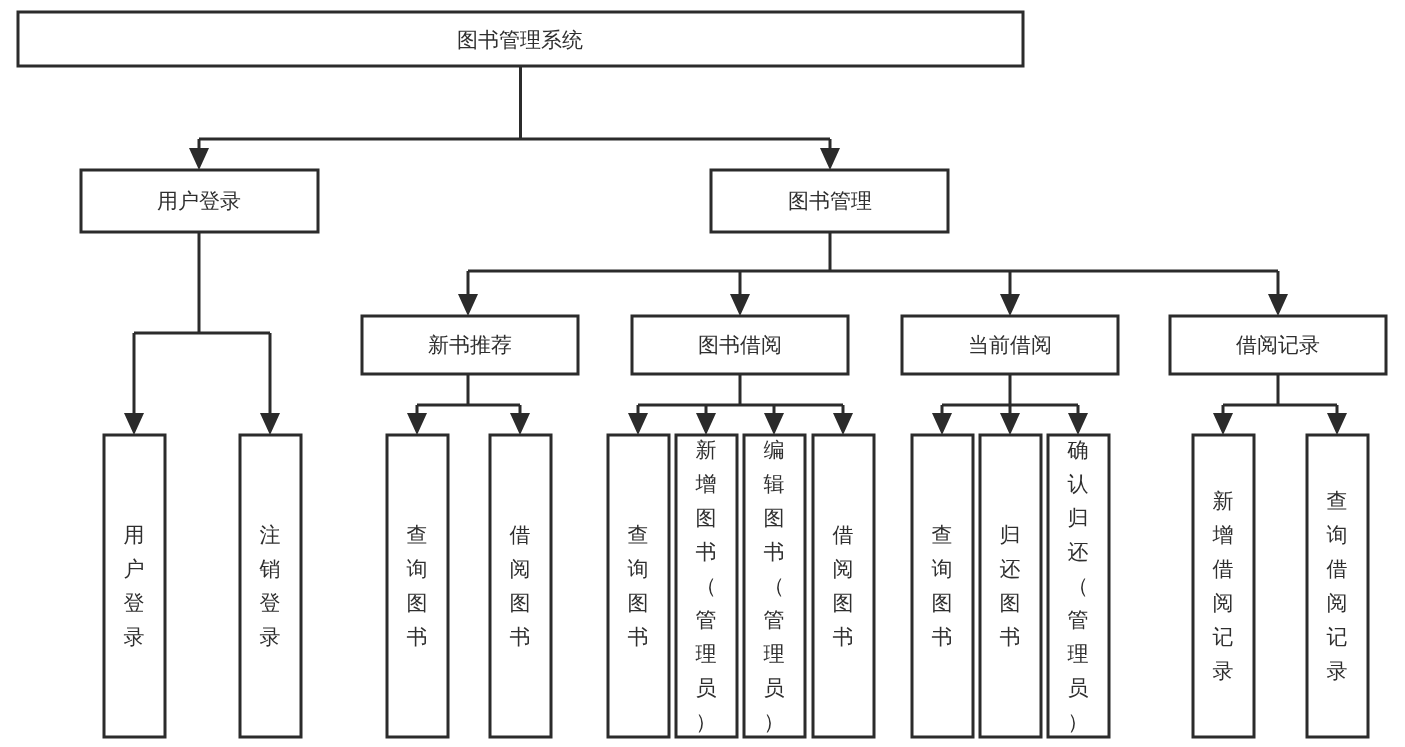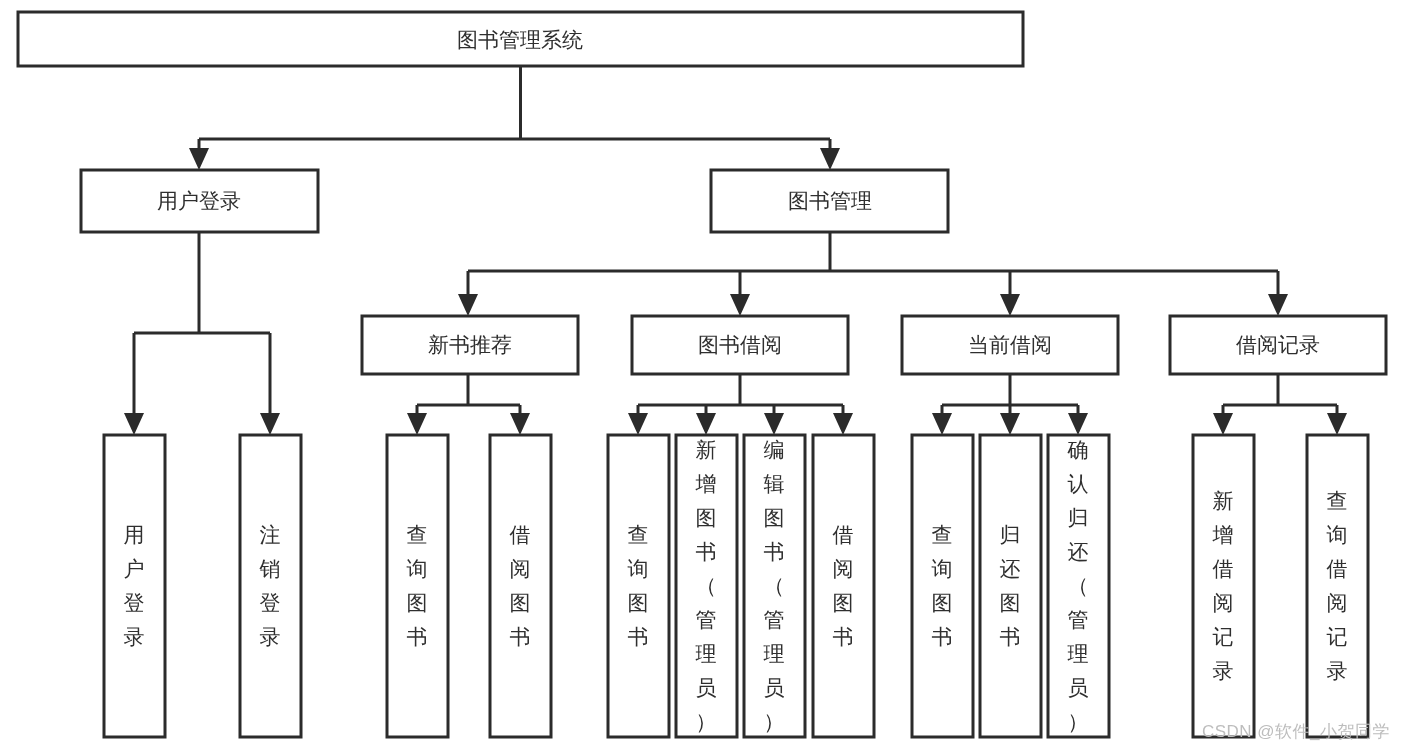--- a/index.html
+++ b/index.html
@@ -218,14 +218,13 @@
       <rect class="node-rect" x="1193" y="435" width="61" height="302"></rect>
       <text class="node-label-v" x="1223" y="0"><tspan x="1223" y="508">新</tspan><tspan x="1223" y="542">增</tspan><tspan x="1223" y="576">借</tspan><tspan x="1223" y="610">阅</tspan><tspan x="1223" y="644">记</tspan><tspan x="1223" y="678">录</tspan></text>
     </g>
     <g>
       <rect class="node-rect" x="1307" y="435" width="61" height="302"></rect>
       <text class="node-label-v" x="1337" y="0"><tspan x="1337" y="508">查</tspan><tspan x="1337" y="542">询</tspan><tspan x="1337" y="576">借</tspan><tspan x="1337" y="610">阅</tspan><tspan x="1337" y="644">记</tspan><tspan x="1337" y="678">录</tspan></text>
     </g>
 
   </svg>
 
-  <div class="watermark">CSDN @软件_小贺同学</div>
 </div>
 
 </body></html>

